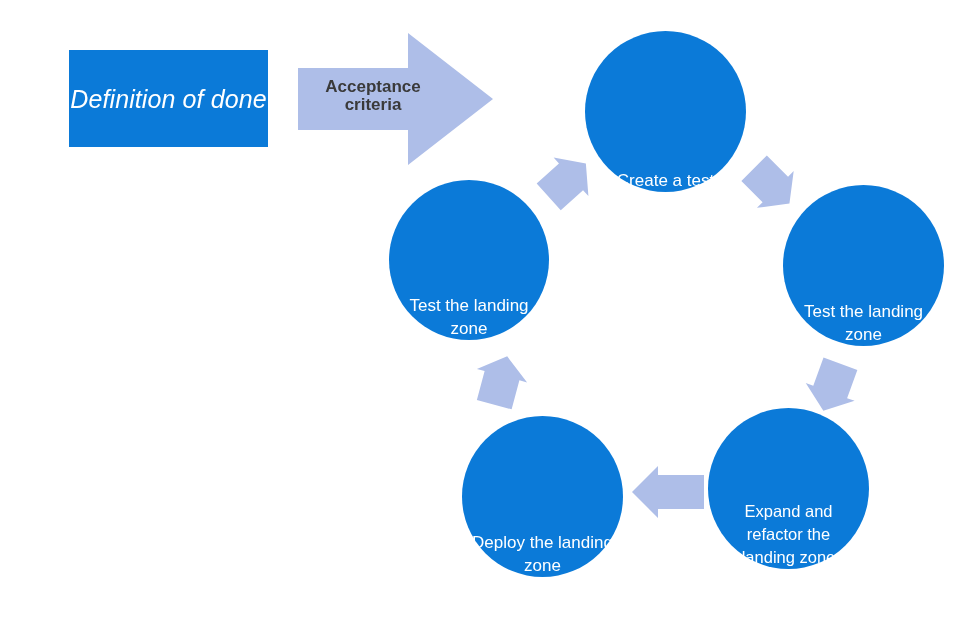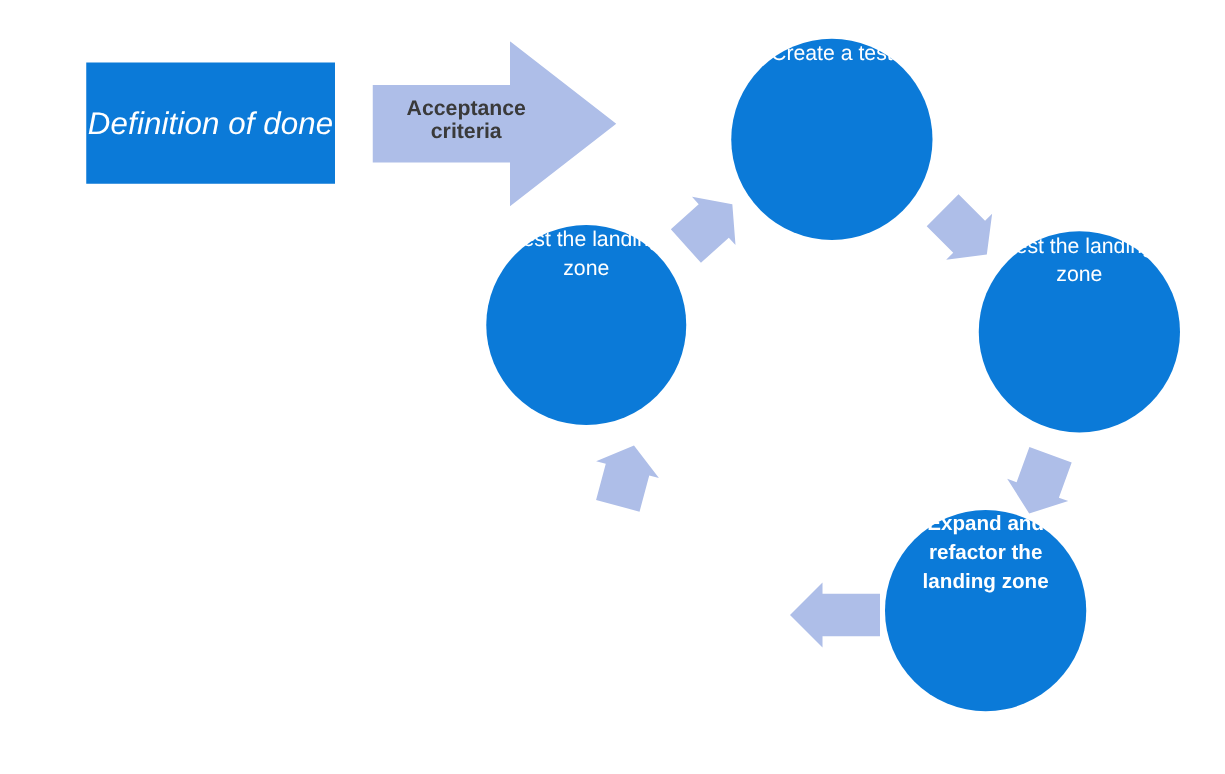--- a/index.html
+++ b/index.html
@@ -58,35 +58,35 @@
     font-size: 17px;
     line-height: 18px;
     font-weight: bold;
   }
   
   .circle {
     position: absolute;
     border-radius: 50%;
     background: #0B7AD8;
     display: flex;
-    align-items: flex-start;
+    align-items: flex-end;
     justify-content: center;
     box-sizing: border-box;
   }
   .circle-text {
     color: #ffffff;
     font-size: 17px;
     line-height: 23px;
     text-align: center;
     padding: 0 10px;
     white-space: pre-line;
   }
   .c-create   { left: 585px; top: 31px;  width: 161px; height: 161px; }
   .c-test-r   { left: 783px; top: 185px; width: 161px; height: 161px; }
-  .c-expand   { left: 708px; top: 408px; width: 161px; height: 161px; font-weight: bold; }
+  .c-expand   { left: 708px; top: 408px; width: 161px; height: 161px; }
   .c-deploy   { left: 462px; top: 416px; width: 161px; height: 161px; }
   .c-test-l   { left: 389px; top: 180px; width: 160px; height: 160px; }
   .c-expand .circle-text { font-size: 16.5px; line-height: 23px; }
   
   .cyc-arrow {
     position: absolute;
   }
   .cyc-arrow svg { display: block; overflow: visible; }
   .a-left-top   { left: 536px; top: 155px; width: 66px; height: 66px; }
   .a-top-right  { left: 731px; top: 155px; width: 66px; height: 66px; }
@@ -137,20 +137,23 @@
   <div class="circle c-expand">
     <span class="circle-text">Expand and refactor the landing zone</span>
   </div>
 
   <div class="cyc-arrow a-bottom-lt">
     <svg width="72" height="60" viewBox="0 0 72 60" xmlns="http://www.w3.org/2000/svg">
       <polygon points="0,30 26,4 26,13 72,13 72,47 26,47 26,56" fill="#AEBEE8"></polygon>
     </svg>
   </div>
 
+  <div class="circle c-deploy">
+    <span class="circle-text">Deploy the landing zone</span>
+  </div>
 
   <div class="cyc-arrow a-left-up">
     <svg width="66" height="72" viewBox="0 0 66 72" xmlns="http://www.w3.org/2000/svg">
       <g transform="rotate(-75 33 36)">
         <polygon points="10,12 40,12 40,4 60,30 40,56 40,48 10,48" fill="#AEBEE8"></polygon>
       </g>
     </svg>
   </div>
 
   <div class="circle c-test-l">

